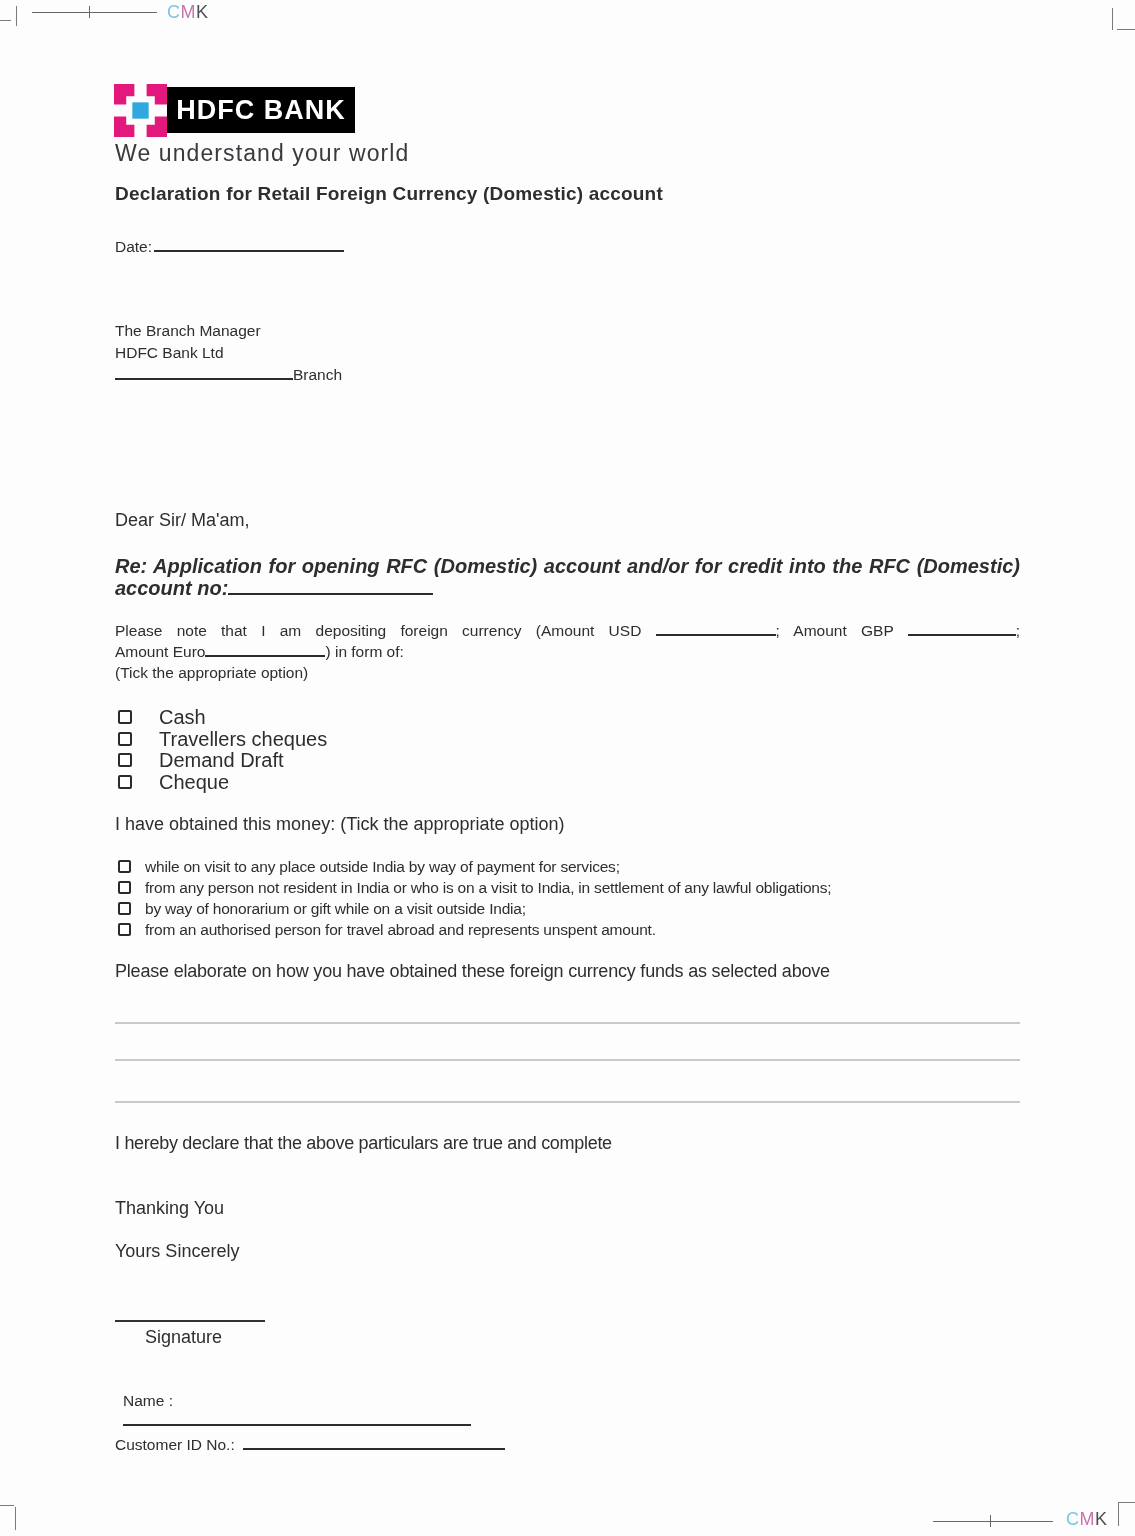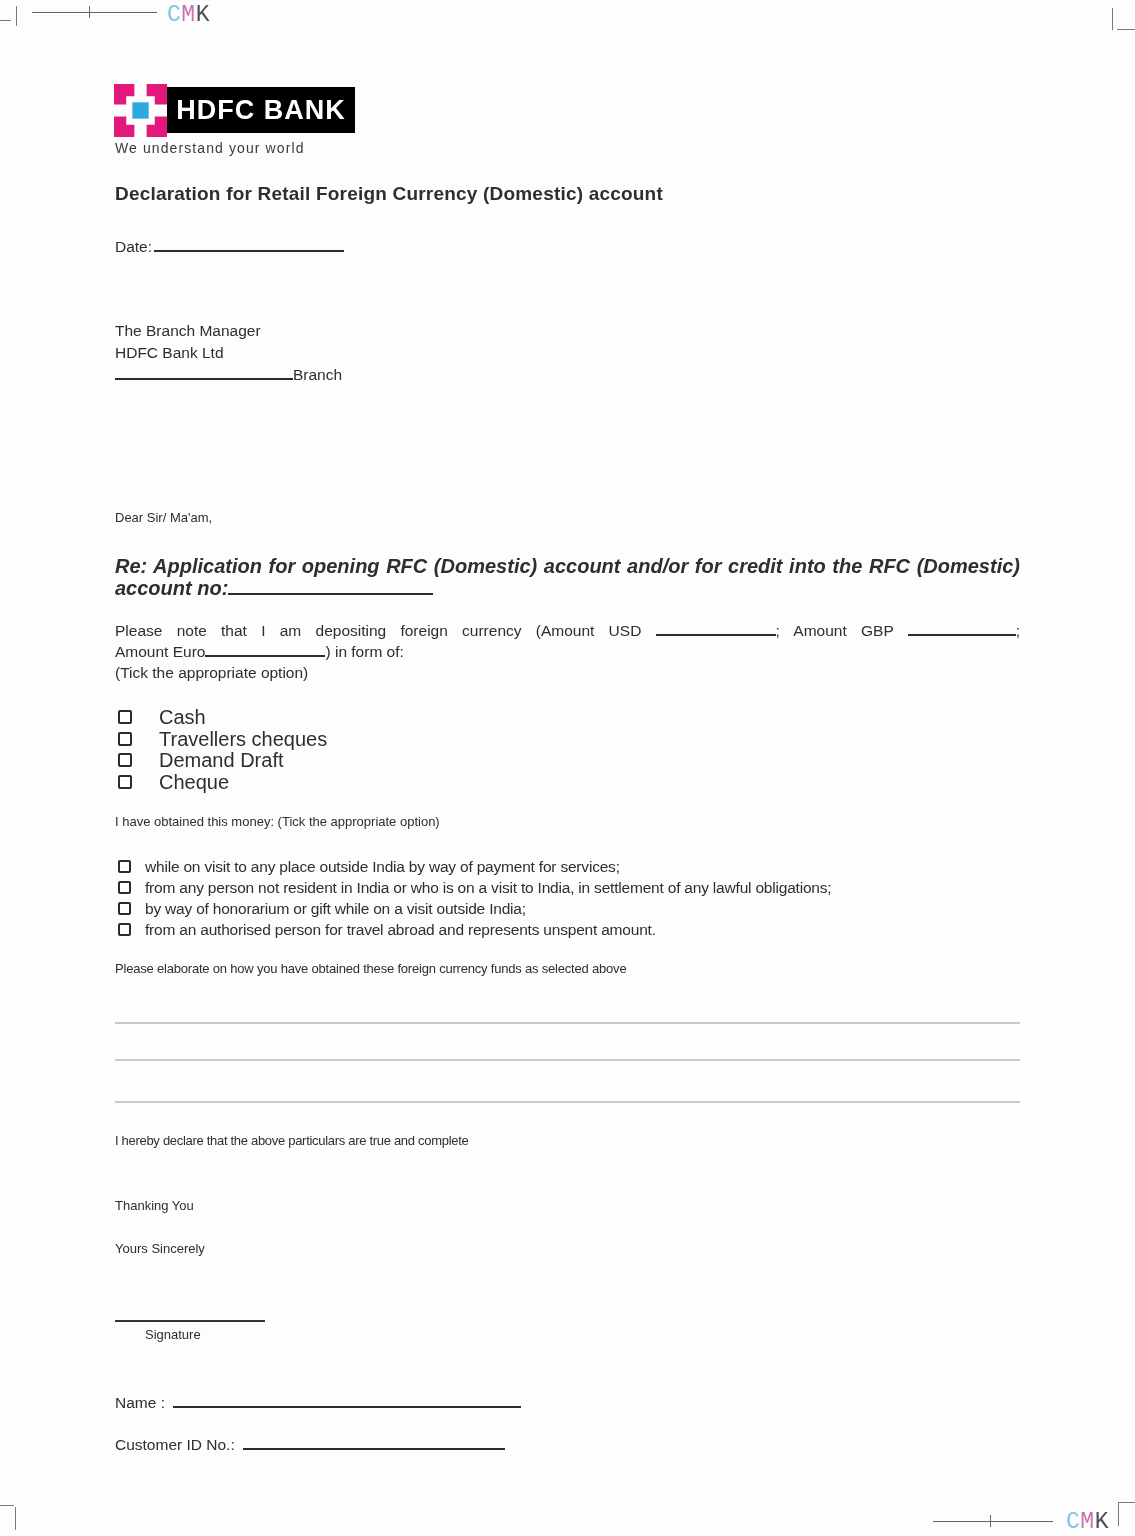--- a/index.html
+++ b/index.html
@@ -9,33 +9,33 @@
     background:#fdfdfe;
     font-family:"Liberation Sans","DejaVu Sans",sans-serif;
     color:#2e2e30;
     overflow:hidden;
   }
   .abs{position:absolute;}
   
   .mark{background:#7a7a7e;}
   .regline{height:1px;background:#67676b;}
   .regtick{width:1px;background:#67676b;}
-  .cmk{font-size:23px;letter-spacing:0.5px;font-family:Liberation Mono, monospace;}
+  .cmk{font-size:18px;letter-spacing:0.5px;font-family:Liberation Sans, sans-serif;}
   
   .banner{
     width:188px;height:46px;
     display:flex;align-items:center;justify-content:center;
   }
   .banner-text{
     color:#ffffff;font-weight:bold;font-size:27px;letter-spacing:1px;
   }
-  .tagline{font-size:14px;letter-spacing:1.1px;color:#3a3a3e;}
+  .tagline{font-size:23px;letter-spacing:1.1px;color:#3a3a3e;}
   
   .title{font-size:19px;font-weight:bold;letter-spacing:0.2px;}
-  .bodytext{font-size:13px;}
+  .bodytext{font-size:18px;}
   .addr{font-size:15.5px;line-height:22px;}
   .subject{font-size:20px;font-weight:bold;font-style:italic;line-height:22px;width:905px;}
   .justify-all{text-align:justify;text-align-last:justify;}
   .para{font-size:15.5px;line-height:21px;width:905px;}
   .blank{display:inline-block;border-bottom:2px solid #2c2c2e;height:14px;vertical-align:baseline;}
   .blank-date{width:190px;}
   .blank-branch{width:178px;}
   .blank-account{width:205px;}
   .blank-usd{width:120px;}
   .blank-gbp{width:108px;}
@@ -158,21 +158,21 @@
   <div class="abs writing-line" style="left:115px;top:1059px;"></div>
   <div class="abs writing-line" style="left:115px;top:1101px;"></div>
 
   <div class="abs bodytext" style="left:115px;top:1133px;letter-spacing:-0.3px;">I hereby declare that the above particulars are true and complete</div>
   <div class="abs bodytext" style="left:115px;top:1198px;">Thanking You</div>
   <div class="abs bodytext" style="left:115px;top:1241px;">Yours Sincerely</div>
 
   <div class="abs sig-line" style="left:115px;top:1302px;height:18px;"></div>
   <div class="abs bodytext" style="left:145px;top:1327px;">Signature</div>
 
-  <div class="abs row" style="left:115px;top:1392px;">
+  <div class="abs row" style="left:115px;top:1392px;flex-direction:column;">
     <span>Name :</span>
       <span class="blank blank-name"></span>
   </div>
   <div class="abs row" style="left:115px;top:1434px;">
     <span>Customer ID No.:</span>
       <span class="blank blank-custid"></span>
   </div>
 
   <div class="abs regline" style="left:933px;top:1521px;width:120px;"></div>
   <div class="abs regtick" style="left:990px;top:1515px;height:12px;"></div>

